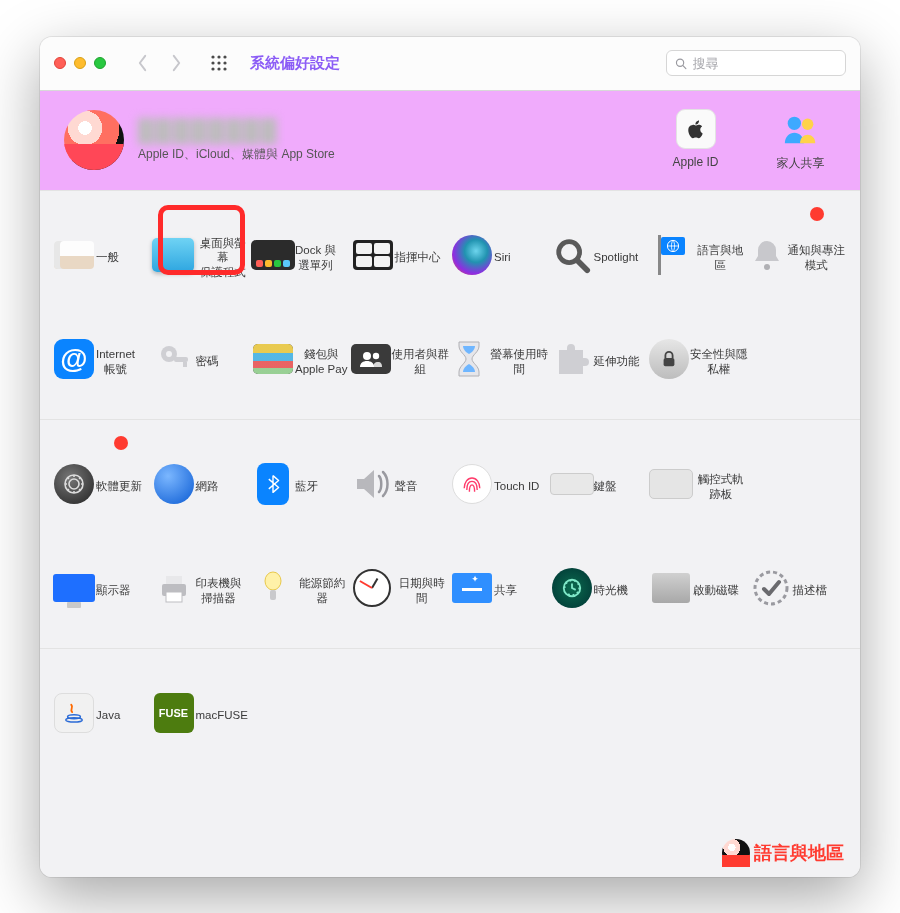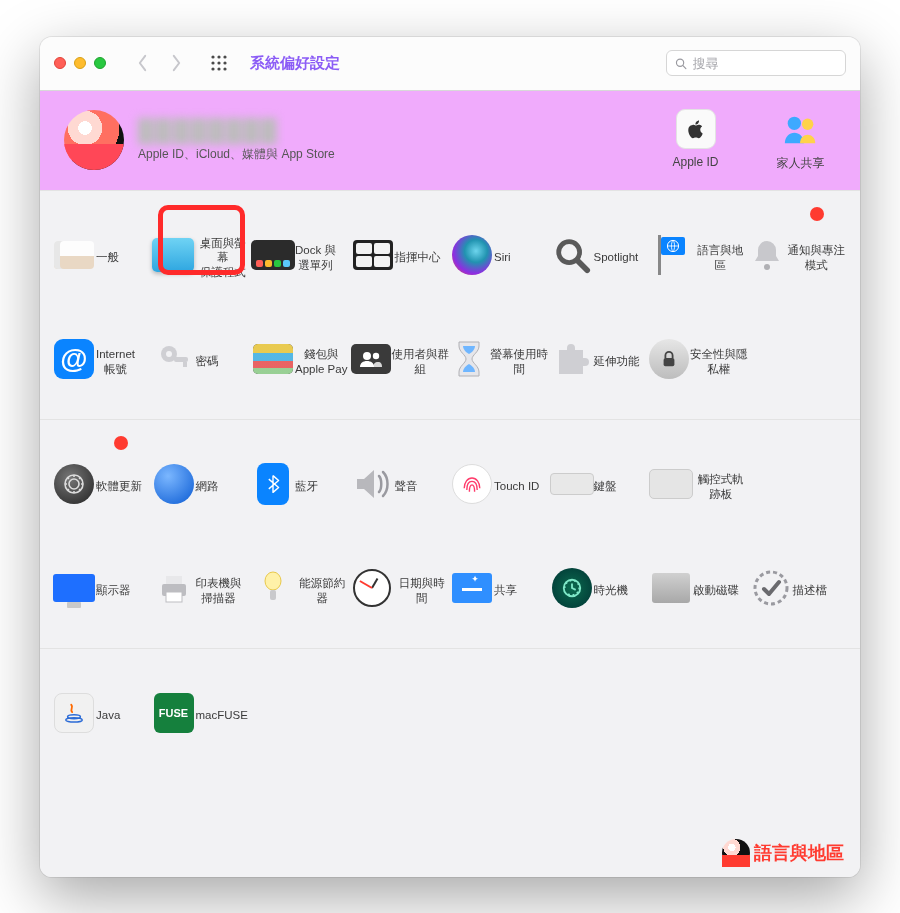--- a/index.html
+++ b/index.html
@@ -165,21 +165,21 @@
   .ic-print{width:36px;height:36px;}
   .ic-energy{width:20px;height:34px;}
   .ic-date{width:38px;height:38px;border-radius:50%;background:#fff;border:2px solid #333;position:relative;}
   .ic-date::before{content:"";position:absolute;left:50%;top:50%;width:2px;height:11px;background:#333;transform-origin:bottom;transform:translate(-50%,-100%) rotate(30deg);}
   .ic-date::after{content:"";position:absolute;left:50%;top:50%;width:2px;height:14px;background:#ff3b30;transform-origin:bottom;transform:translate(-50%,-100%) rotate(-60deg);}
   .ic-share{width:40px;height:30px;border-radius:3px;background:#2f8fff;display:flex;align-items:center;justify-content:center;color:#fff;}
   .ic-tm{width:40px;height:40px;border-radius:50%;background:radial-gradient(circle at 50% 50%,#0b6b4f,#033);display:flex;align-items:center;justify-content:center;color:#7fe;}
   .ic-disk{width:38px;height:30px;border-radius:3px;background:linear-gradient(#d0d0d0,#a8a8a8);}
   .ic-profile{width:38px;height:38px;}
   .ic-java{width:40px;height:40px;border-radius:8px;background:#f1f1f1;border:1px solid #ddd;display:flex;align-items:center;justify-content:center;color:#2b6bd6;}
-  .ic-fuse{width:40px;height:40px;border-radius:6px;background:#15803d;color:#fff;font-size:11px;font-weight:700;display:flex;align-items:center;justify-content:center;}
+  .ic-fuse{width:40px;height:40px;border-radius:6px;background:#4d7c0f;color:#fff;font-size:11px;font-weight:700;display:flex;align-items:center;justify-content:center;}
   .ic-apple{width:38px;height:38px;border-radius:9px;background:#fafafa;border:1px solid #e3e3e3;color:#333;display:flex;align-items:center;justify-content:center;}
   .ic-fam{width:38px;height:34px;}
 </style>
 </head>
 <body>
 
 <div class="window">
 
   <div class="titlebar">
     <div class="traffic">

